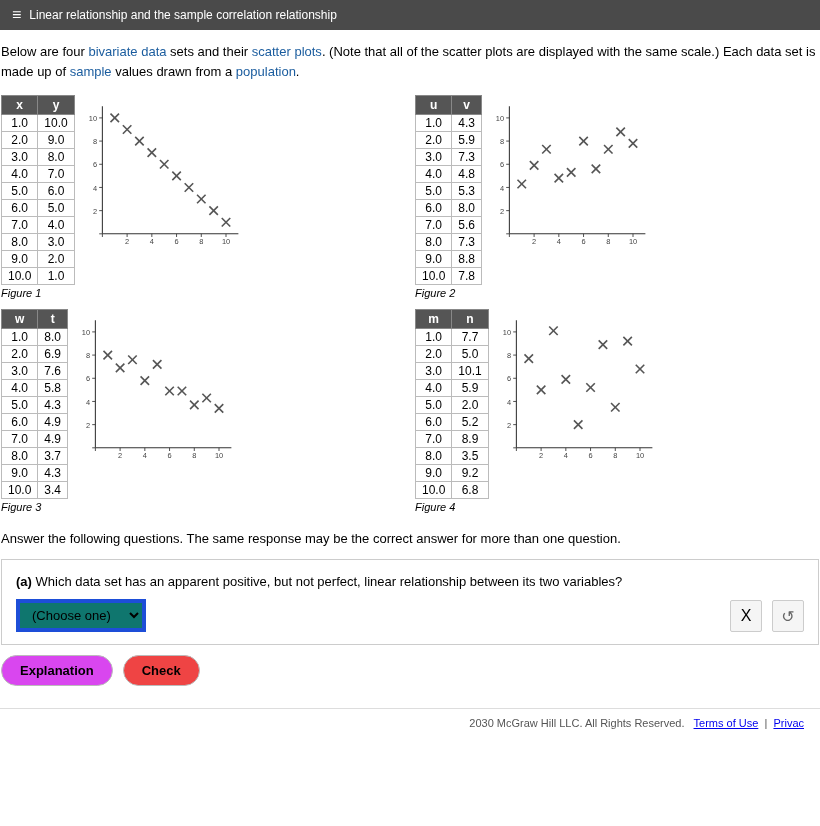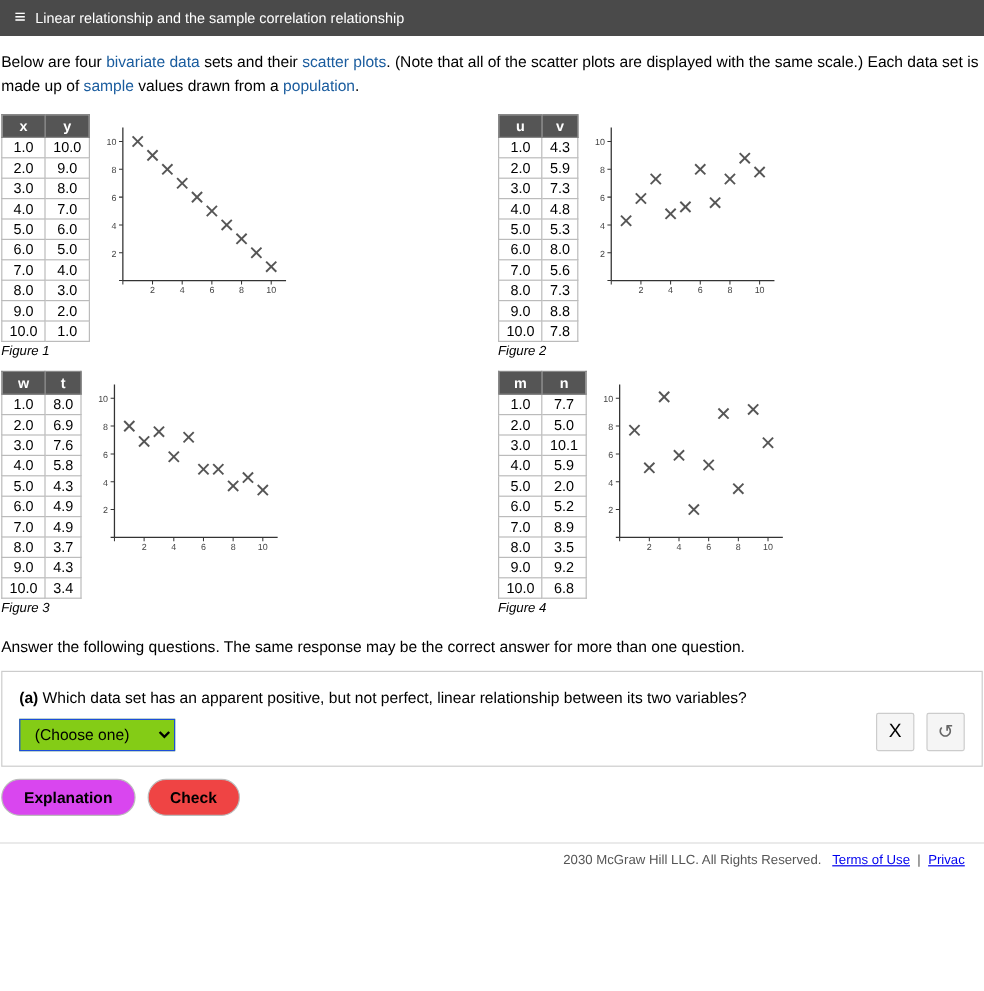--- a/index.html
+++ b/index.html
@@ -583,21 +583,21 @@
 
   <div class="answer-section">
     <p class="question-text">Answer the following questions. The same response may be the correct answer for more than one question.</p>
 
     <div class="question-box">
       <div class="question-box-left">
         <div class="q-label">
           <strong>(a)</strong>
           <span>Which data set has an apparent positive, but not perfect, linear relationship between its two variables?</span>
         </div>
-        <select style="border:1px solid #1d4ed8; padding:4px 8px; font-size:13px; background:#84cc16; cursor:pointer; display:inline-flex; align-items:center; gap:8px; min-width:130px;">
+        <select style="border:4px solid #1d4ed8; padding:4px 8px; font-size:13px; background:#0f766e; cursor:pointer; display:inline-flex; align-items:center; gap:8px; min-width:130px;">
           <option>(Choose one)</option>
           <option>Figure 1</option>
           <option>Figure 2</option>
           <option>Figure 3</option>
           <option>Figure 4</option>
         </select>
       </div>
       <div class="question-box-right">
         <div class="x-btn">X</div>
         <div class="undo-btn">↺</div>

